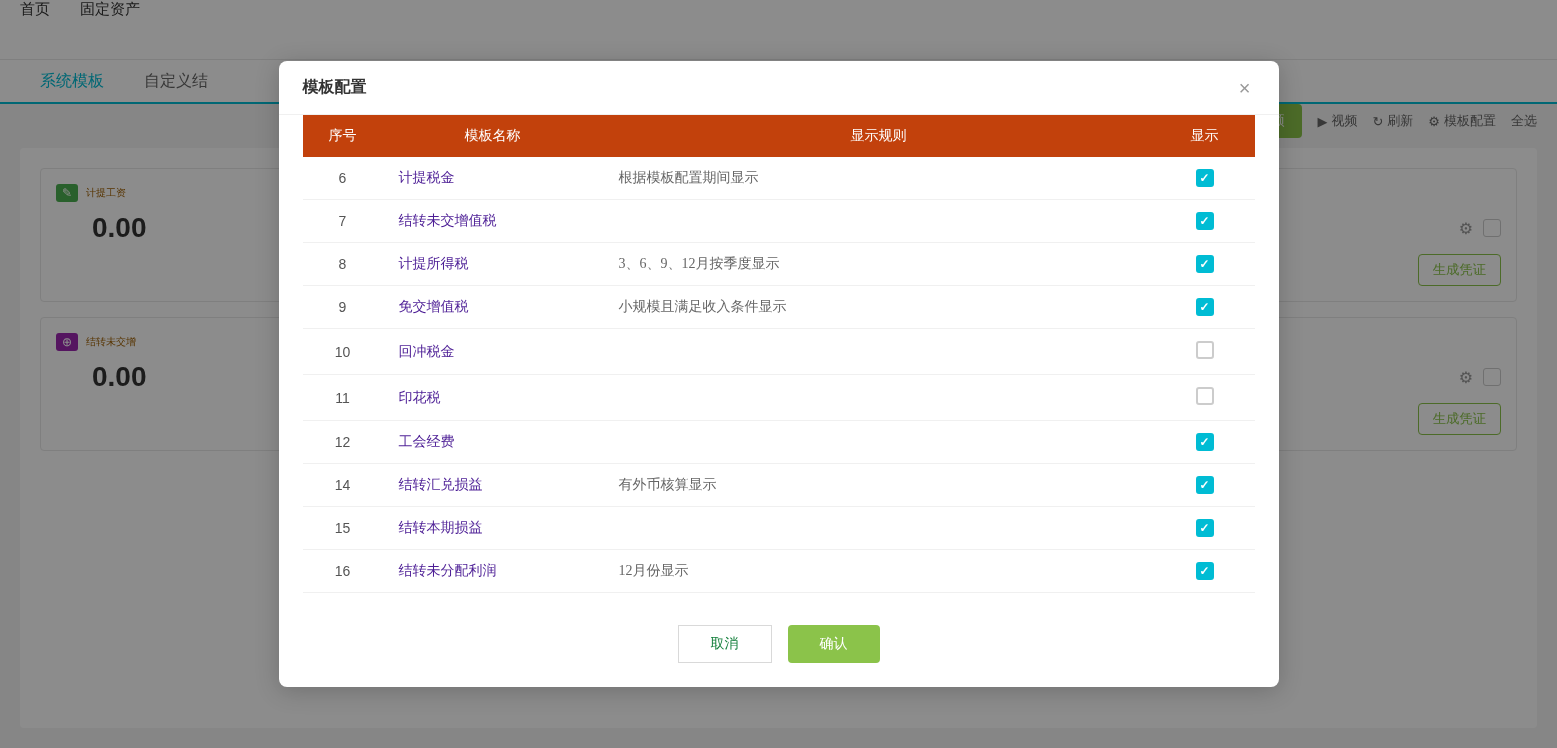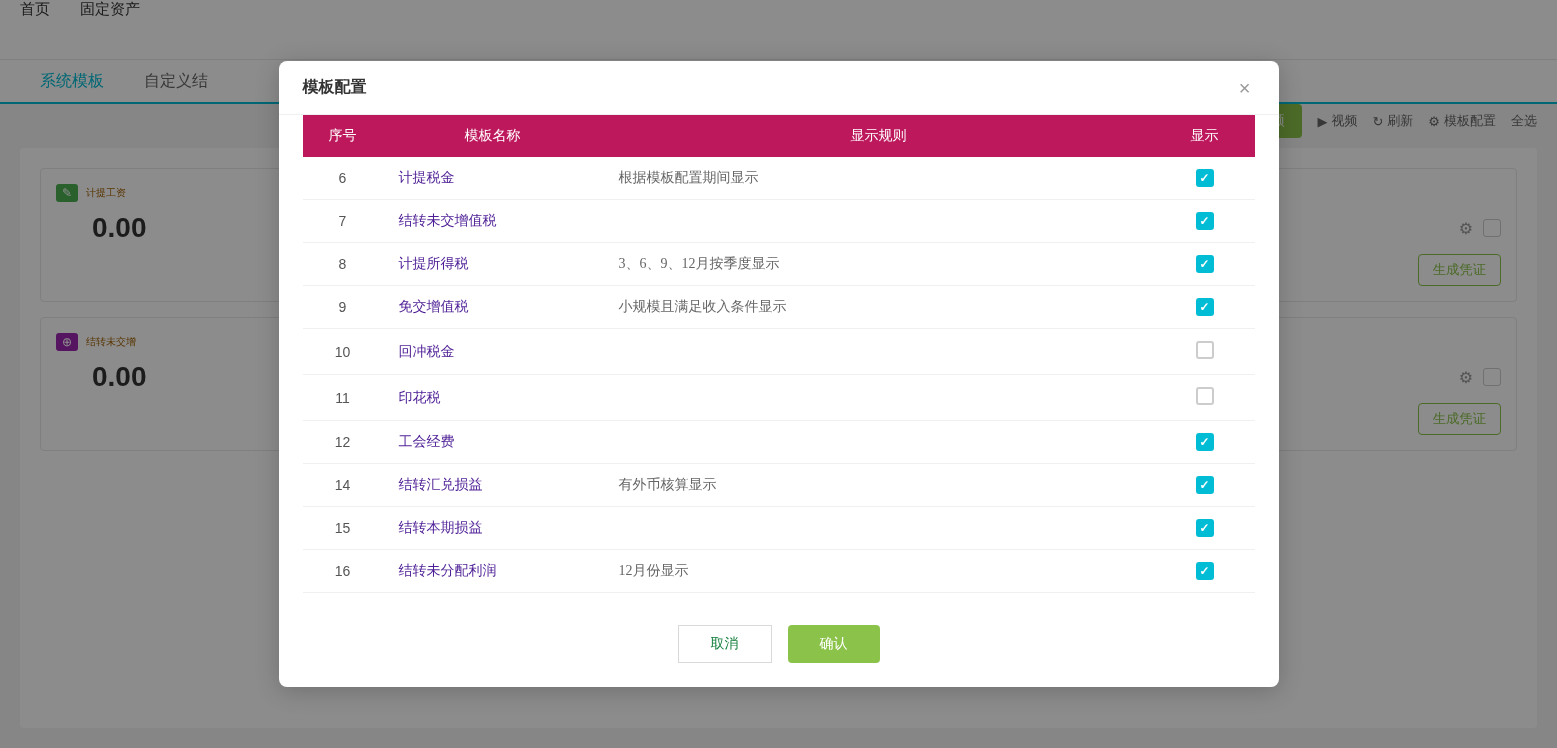--- a/index.html
+++ b/index.html
@@ -177,21 +177,21 @@
       padding: 0 24px 16px;
     }
 
     
     .config-table {
       width: 100%;
       border-collapse: collapse;
     }
 
     .config-table thead tr {
-      background: #be185d;
+      background: #c2410c;
     }
 
     .config-table thead th {
       color: #fff;
       font-weight: 500;
       padding: 12px 16px;
       text-align: center;
       font-size: 14px;
     }
 

